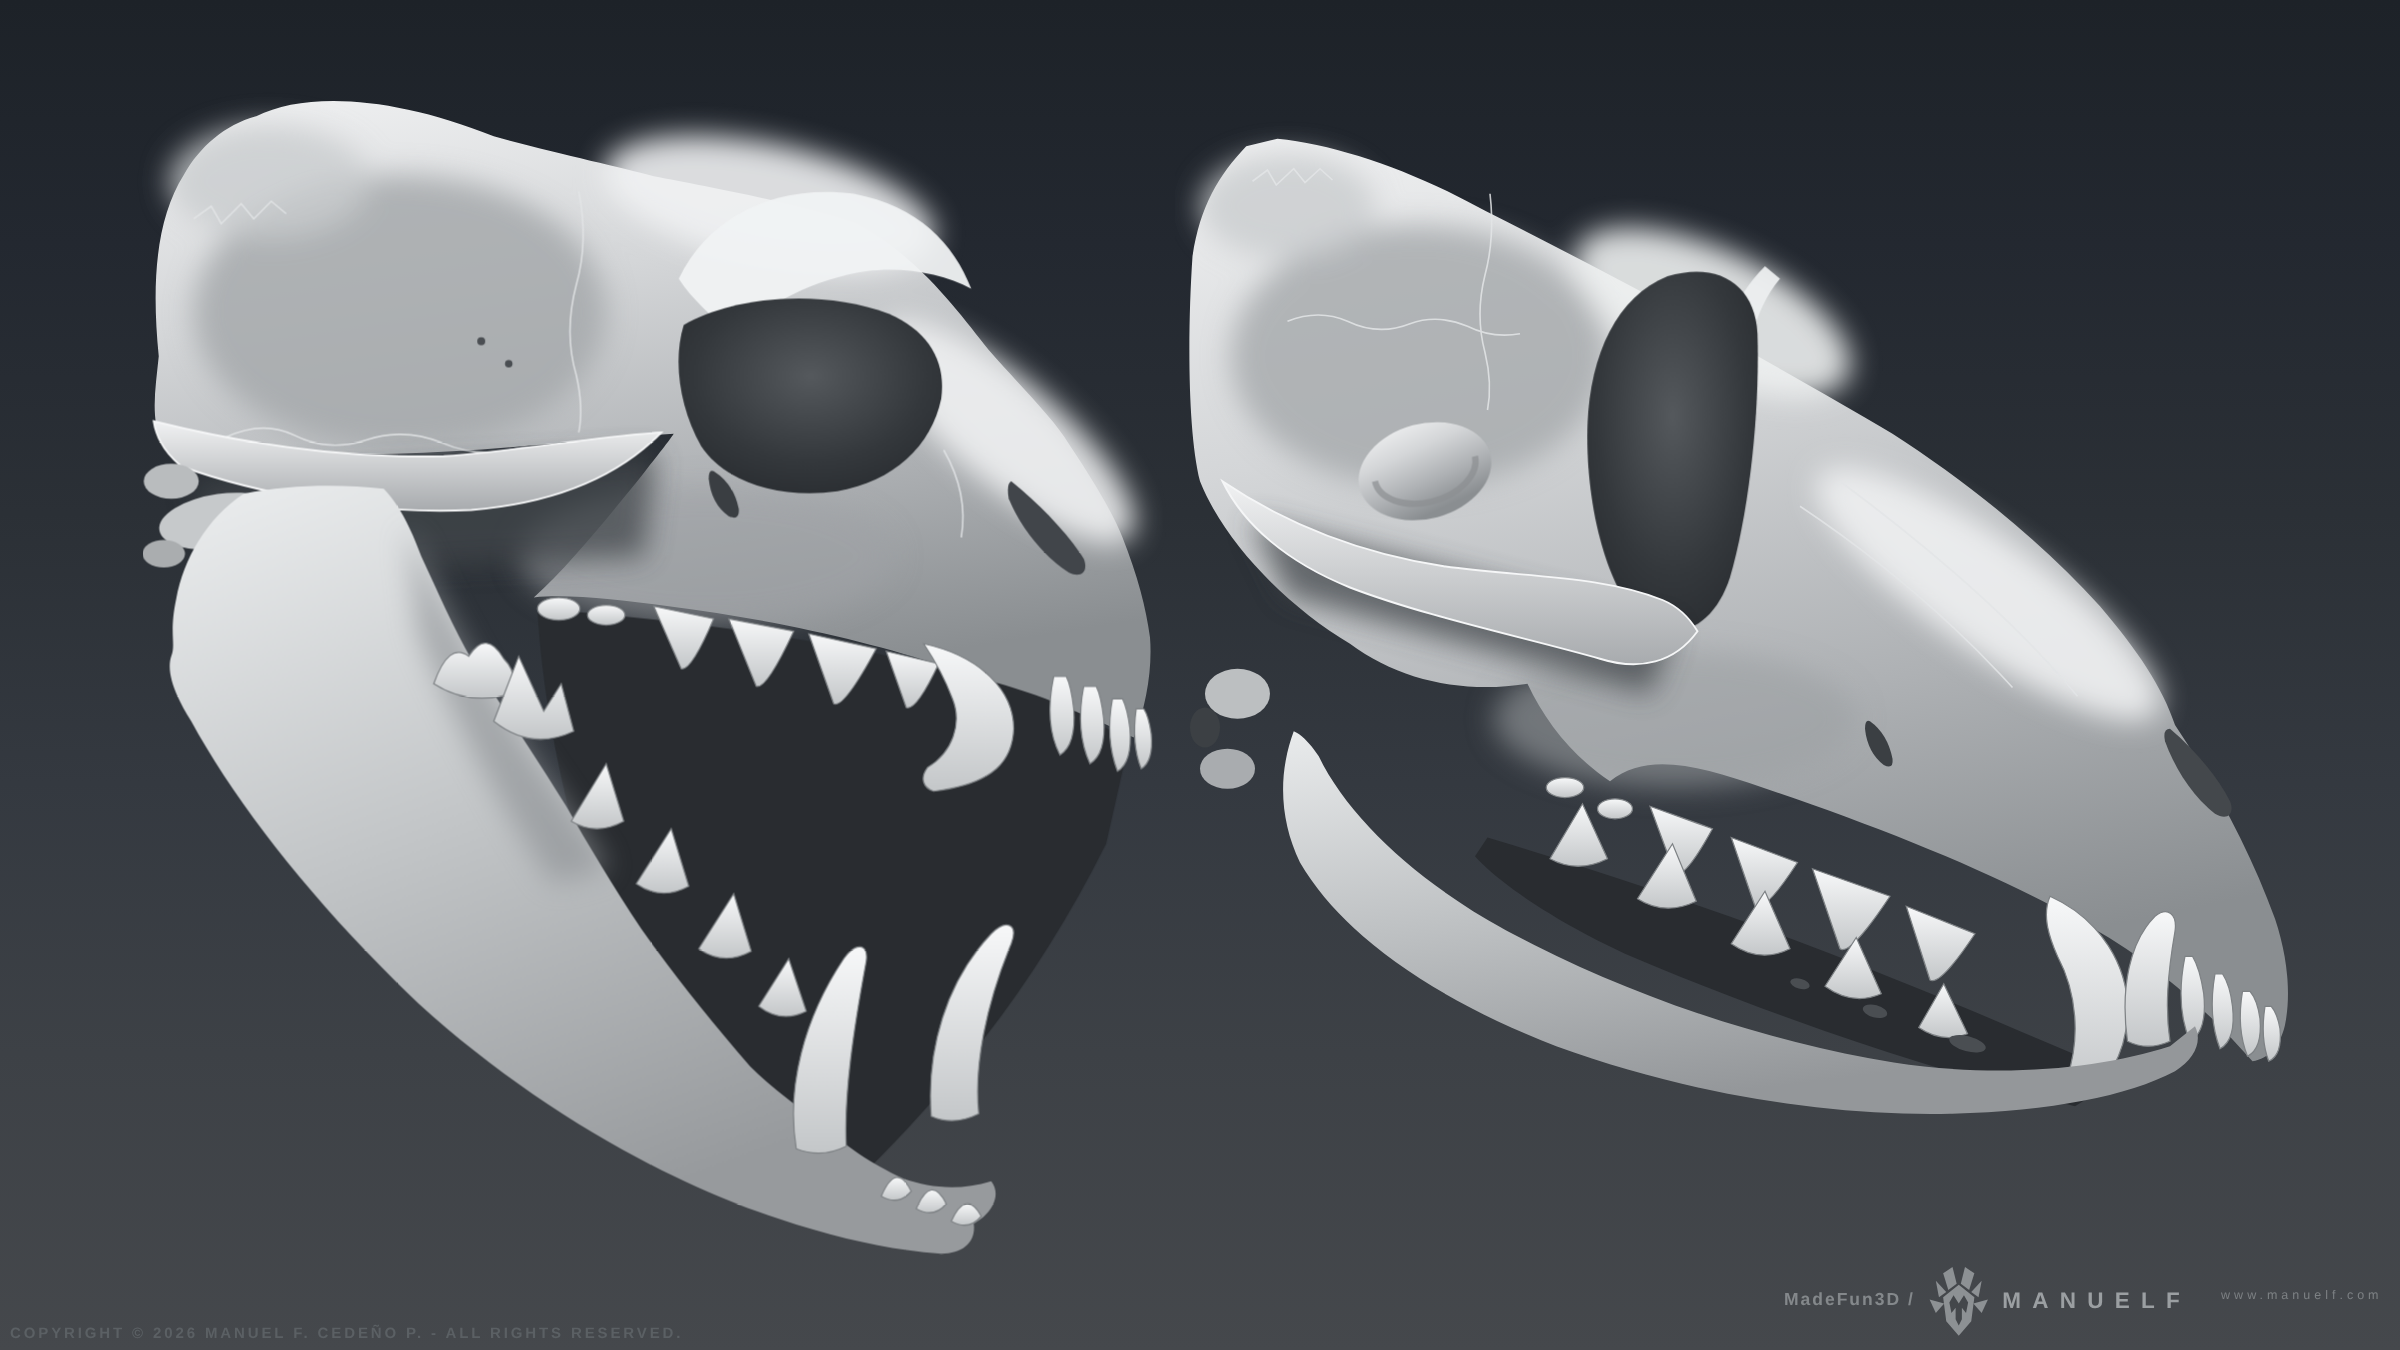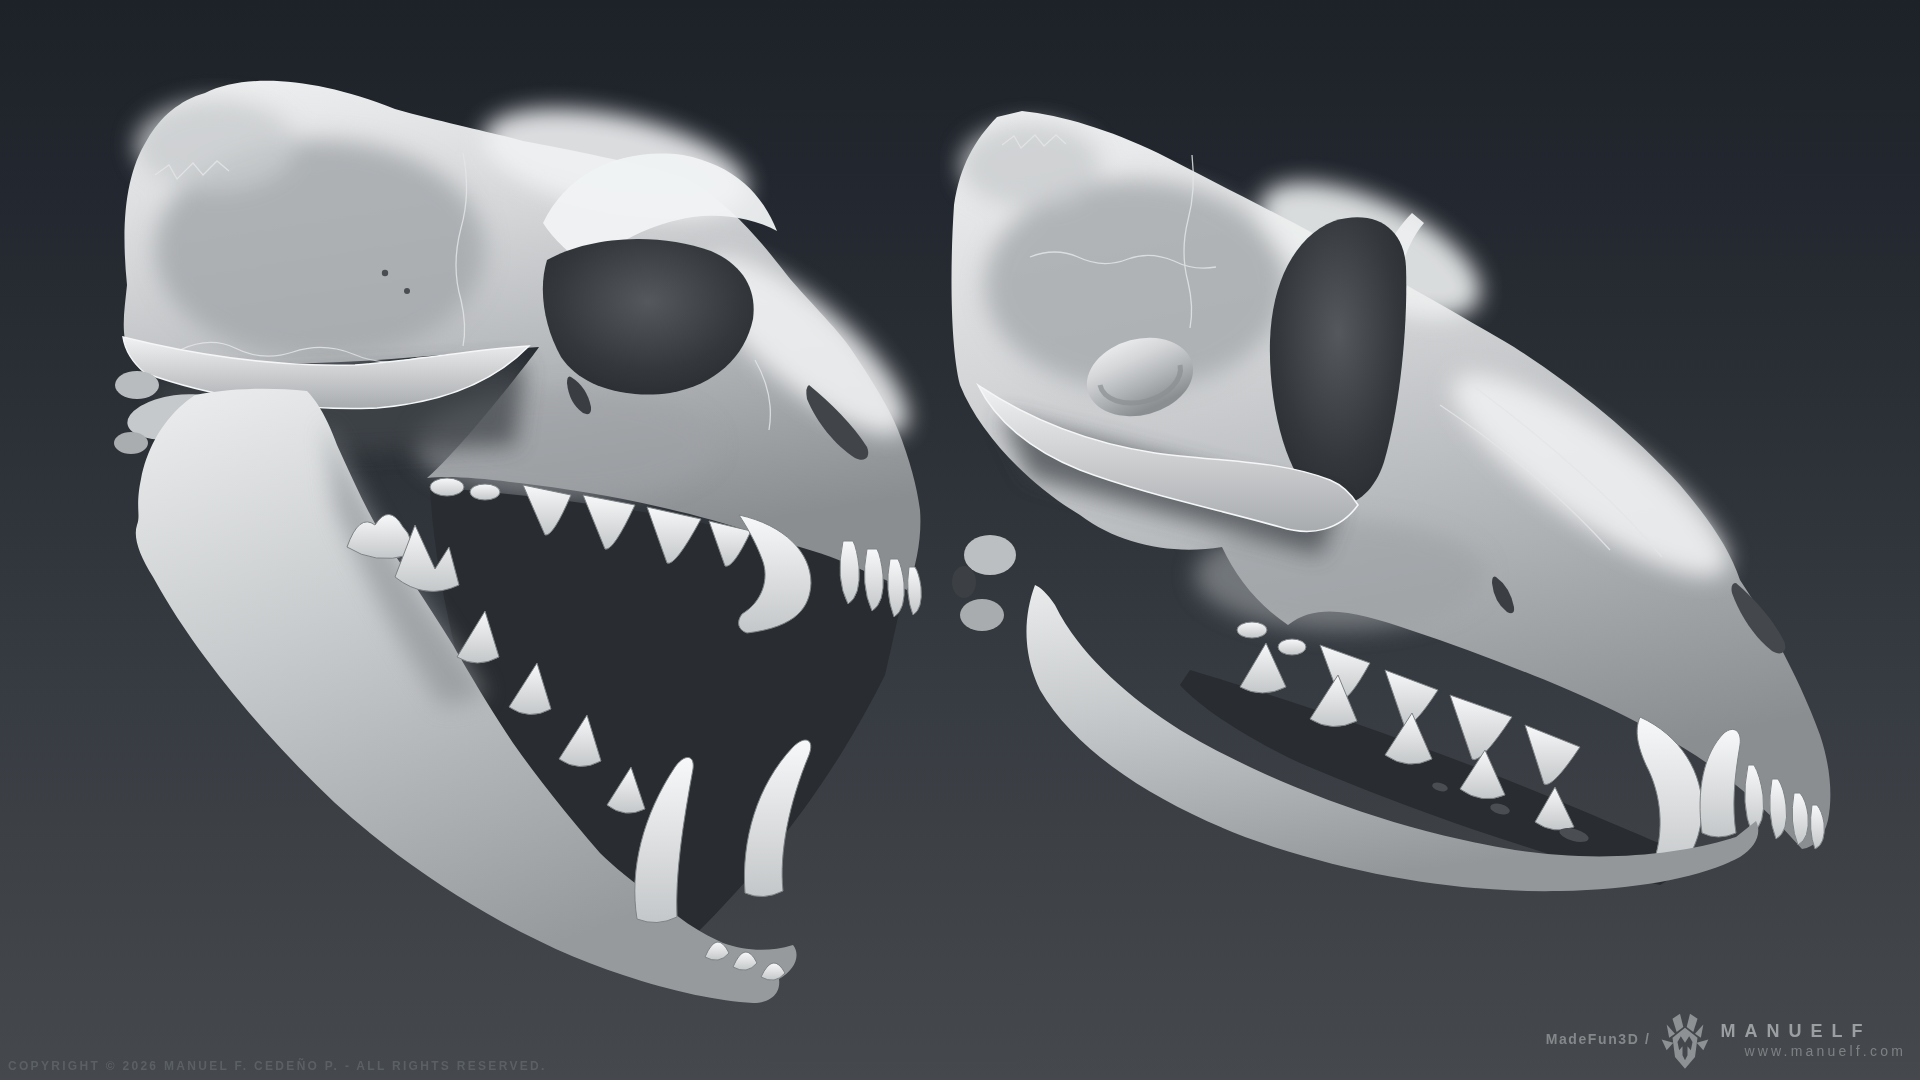--- a/index.html
+++ b/index.html
@@ -18,26 +18,26 @@
   }
   #credits{
     position:absolute;right:14px;top:1012px;
     display:flex;align-items:center;gap:10px;
   }
   #credits .studio{
     font-size:14px;font-weight:bold;letter-spacing:1.6px;color:#84888b;white-space:nowrap;
     padding-bottom:6px;
   }
   #credits .logo{width:50px;height:60px;flex:0 0 auto;}
-  #credits .brandcol{display:flex;flex-direction:column;align-items:flex-start;padding-bottom:4px;}
+  #credits .brandcol{display:flex;flex-direction:row;align-items:flex-start;padding-bottom:4px;}
   #credits .brand{
     font-size:18px;font-weight:bold;letter-spacing:9px;color:#9b9fa2;white-space:nowrap;
   }
   #credits .site{
-    font-size:14px;letter-spacing:3.2px;color:#7d8184;white-space:nowrap;margin-top:1px;margin-left:24px;
+    font-size:10px;letter-spacing:3.2px;color:#7d8184;white-space:nowrap;margin-top:1px;margin-left:24px;
   }
 </style>
 </head>
 <body>
 
 <div id="stage">
 
   <svg id="skull-left" class="skull" width="840" height="950" viewBox="0 0 840 950" aria-hidden="true">
     <defs>
       <linearGradient id="Lbone" x1="0" y1="0" x2="0.25" y2="1">

